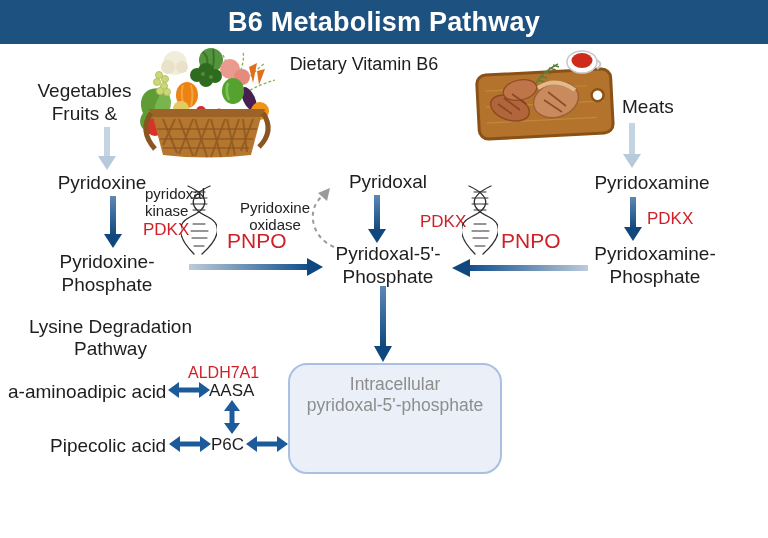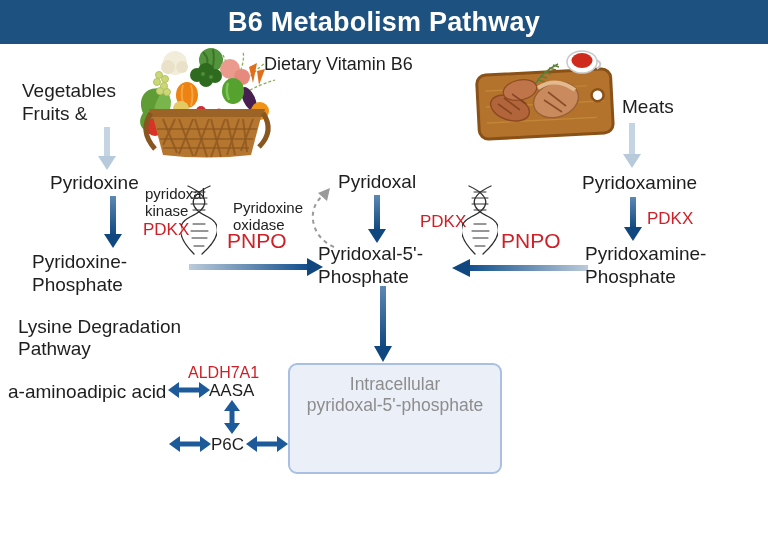--- a/index.html
+++ b/index.html
@@ -4,31 +4,31 @@
 <style>
   html,body{margin:0;padding:0;background:#ffffff;}
   #stage{
     position:relative;width:768px;height:538px;overflow:hidden;background:#fff;
     font-family:"Liberation Sans","DejaVu Sans",sans-serif;color:var(--text,#1e1e1e);
   }
   .banner{position:absolute;left:0;top:0;width:768px;height:44px;background:var(--banner,#1d5180);
     display:flex;align-items:center;justify-content:center;}
   .banner-title{color:#ffffff;font-size:27px;font-weight:bold;letter-spacing:.2px;text-align:right;}
   .label{position:absolute;font-size:19px;line-height:23px;white-space:nowrap;}
-  .c{text-align:left;white-space:normal;}
+  .c{text-align:center;white-space:normal;}
   .enzyme{position:absolute;font-size:15px;line-height:17px;color:#222;}
   .red{position:absolute;color:var(--accent-red,#cf2027);font-weight:500;}
   .pdkx{font-size:17px;}
   .pnpo{font-size:21px;}
   .aldh{font-size:16px;text-align:center;}
   .small-node{position:absolute;font-size:17px;}
   .underline{text-underline-offset:3px;}
   .arr{position:absolute;}
   .plp-box{position:absolute;left:288px;top:363px;width:214px;height:111px;box-sizing:border-box;
-    background:var(--box-bg,#eaeff8);border:2px solid var(--box-border,#a9c0e2);border-radius:9px;}
+    background:var(--box-bg,#eaeff8);border:2px solid var(--box-border,#a9c0e2);border-radius:19px;}
   .plp-box .bt{position:absolute;top:9px;left:0;right:0;text-align:center;
     color:var(--box-text,#8d8d8d);font-size:17.5px;line-height:21px;}
   .plp-box .bb{position:absolute;bottom:10px;left:0;right:0;text-align:center;
     color:var(--box-text,#8d8d8d);font-size:17.5px;letter-spacing:-.2px;}
   svg{display:block;}
   .sd{fill:url(#gvd);} .sdh{fill:#0f477e;}
   .sl{fill:var(--arrow-light,#c5d4e2);} .slh{fill:#b7cadb;}
   .dbl{fill:var(--arrow-dark,#1c5a9a);}
   .helix{stroke:#2e2e2e;fill:none;stroke-linecap:round;}
 </style>
@@ -246,20 +246,21 @@
       <polygon class="dbl" points="31,0 31,16 42,8"></polygon>
   </svg>
   <div class="small-node" style="left:209px;top:381px">AASA</div>
 
   <svg class="arr" style="left:224px;top:400px" width="16" height="34">
     <rect class="dbl" x="5.5" y="10" width="5" height="14"></rect>
       <polygon class="dbl" points="0,11 16,11 8,0"></polygon>
       <polygon class="dbl" points="0,23 16,23 8,34"></polygon>
   </svg>
 
+  <div class="label" style="left:50px;top:434px">Pipecolic acid</div>
   <svg class="arr" style="left:169px;top:436px" width="42" height="16">
     <rect class="dbl" x="10" y="5.5" width="22" height="5"></rect>
       <polygon class="dbl" points="11,0 11,16 0,8"></polygon>
       <polygon class="dbl" points="31,0 31,16 42,8"></polygon>
   </svg>
   <div class="small-node" style="left:211px;top:435px">P6C</div>
   <svg class="arr" style="left:246px;top:436px" width="42" height="16">
     <rect class="dbl" x="10" y="5.5" width="22" height="5"></rect>
       <polygon class="dbl" points="11,0 11,16 0,8"></polygon>
       <polygon class="dbl" points="31,0 31,16 42,8"></polygon>

